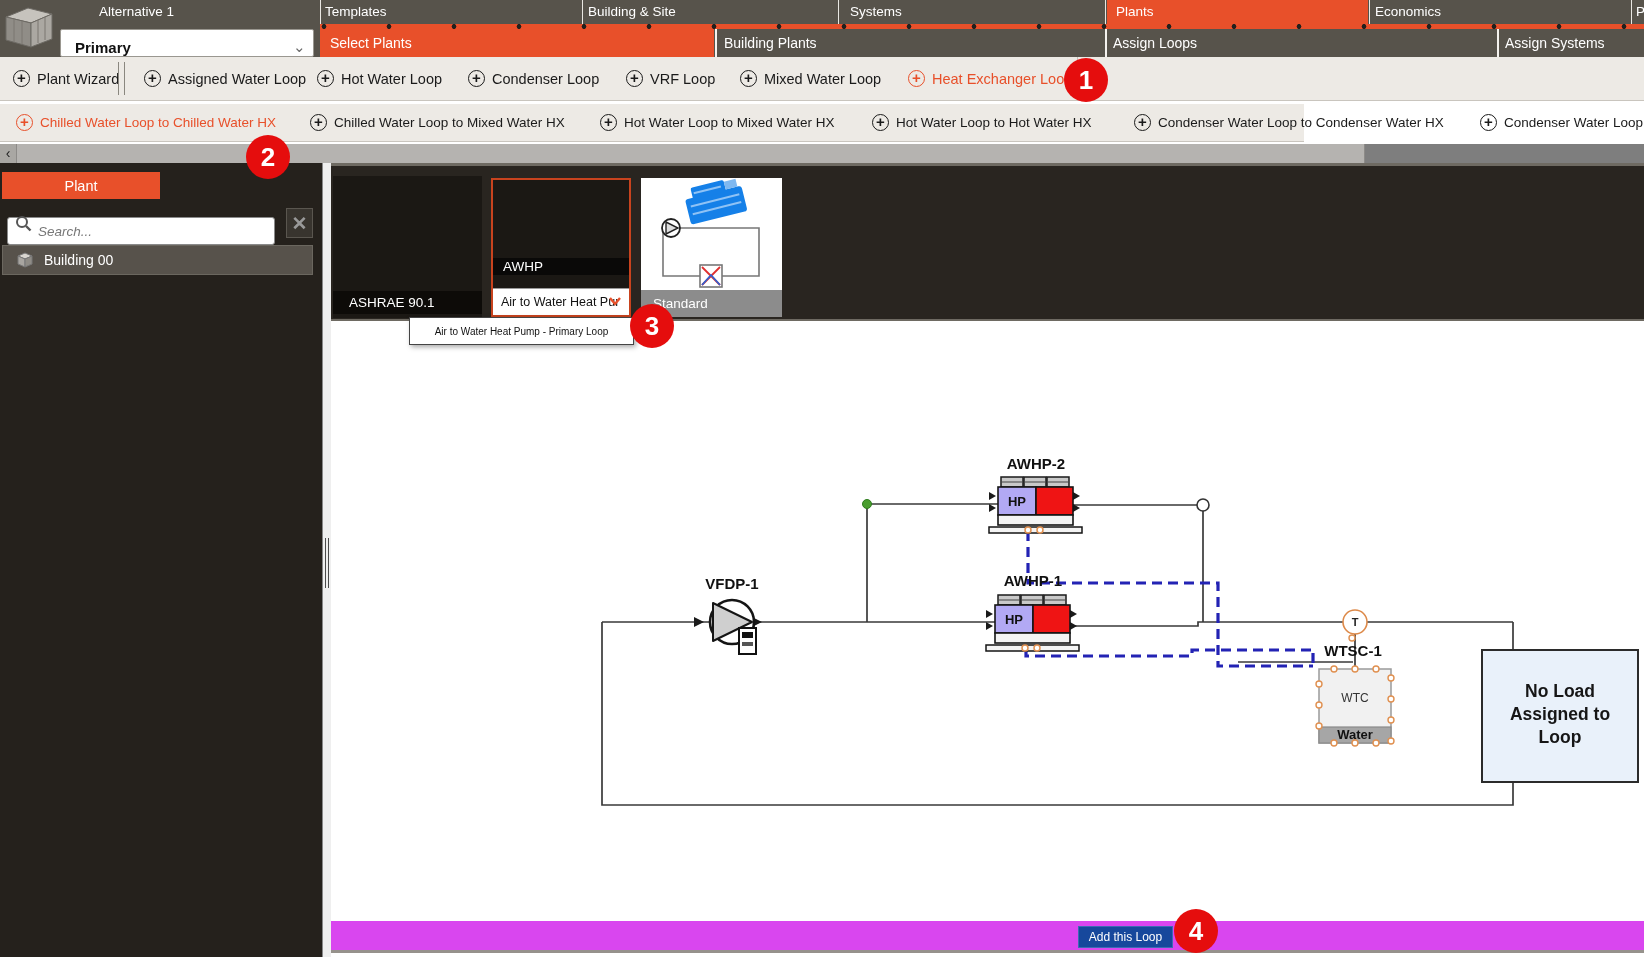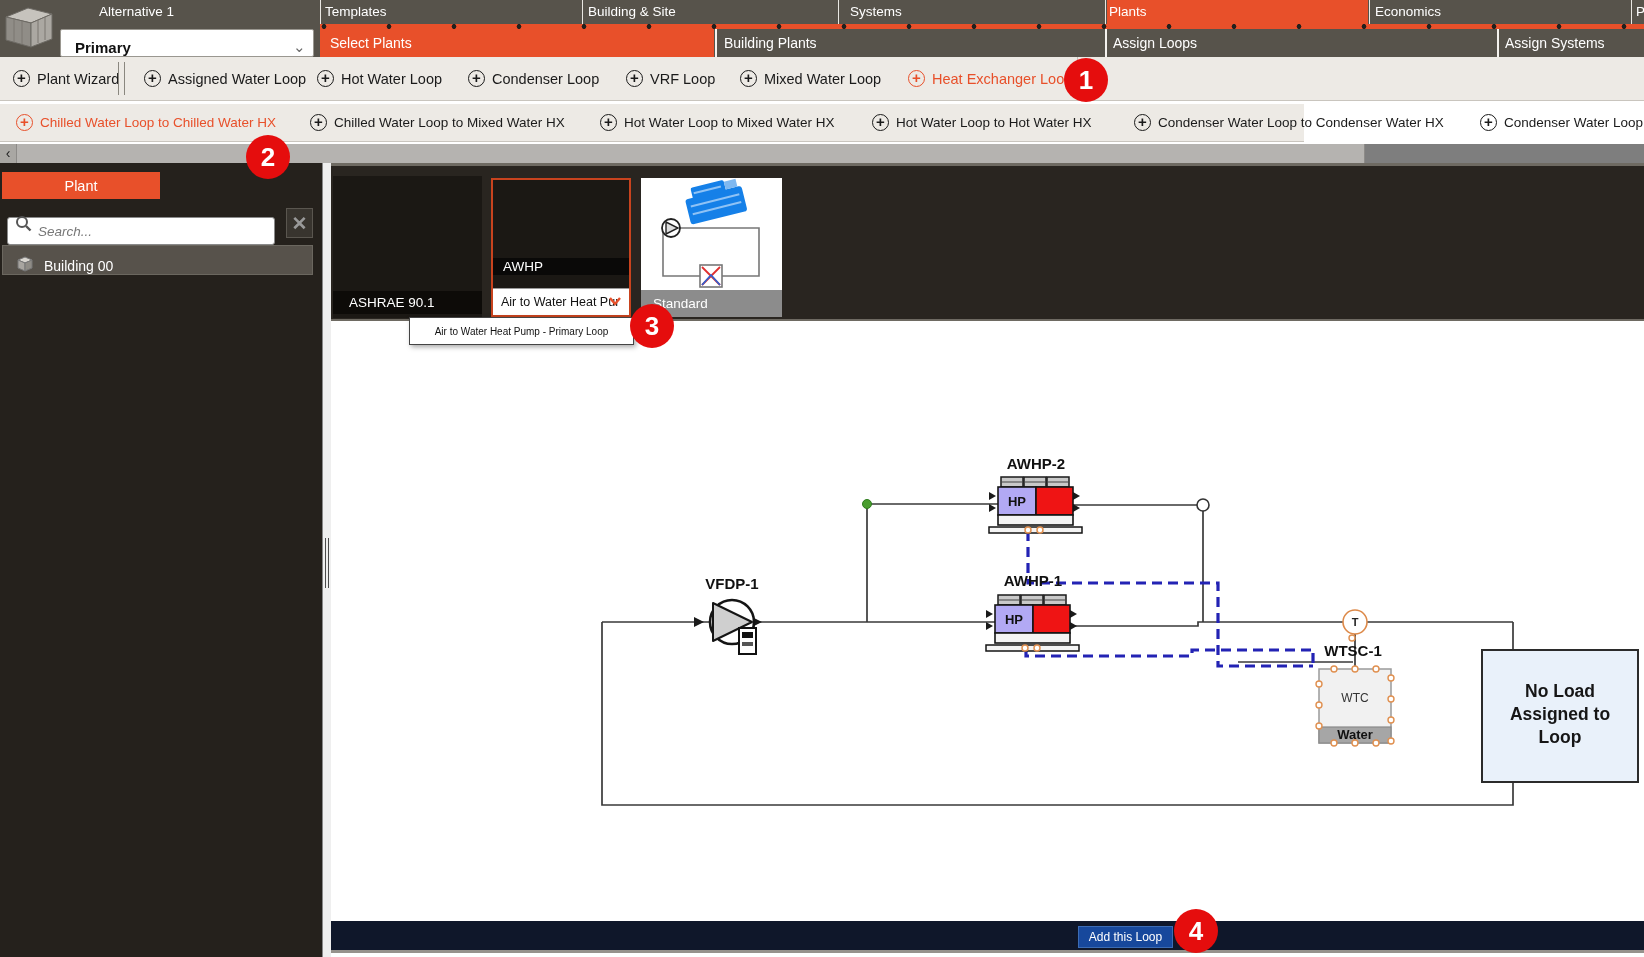--- a/index.html
+++ b/index.html
@@ -2,21 +2,21 @@
 <html><head>
 <meta charset="utf-8">
 <style>
   html,body{margin:0;padding:0;background:#fff;font-family:"Liberation Sans",sans-serif;}
   #app{position:relative;width:1644px;height:957px;overflow:hidden;background:#fff;}
   .abs{position:absolute;}
 
   
   .topbar{position:absolute;left:0;top:0;width:1644px;height:57px;background:#57534B;}
   .tab1{position:absolute;top:0;height:24px;line-height:24px;color:#fff;font-size:13.5px;white-space:nowrap;}
-  .tab1.orange-block{background:#E8502A;padding-left:2px;}
+  .tab1.orange-block{background:#E8502A;padding-left:9px;}
   .vsep1{position:absolute;top:0;height:24px;width:1px;background:#E9E7E2;}
   .ribbon{position:absolute;left:320px;top:24px;width:1324px;height:5px;background:#E8502A;}
   .ribbon .dots{position:absolute;inset:0;background-image:radial-gradient(circle at 4px 2.5px,#22201d 2.1px,rgba(0,0,0,0) 2.7px);background-size:65px 5px;background-repeat:repeat-x;}
   .step{position:absolute;top:29px;height:28px;line-height:28px;color:#fff;font-size:14px;white-space:nowrap;}
   .step.orange-block{background:#E8502A;padding-left:10px;}
   .vsep2{position:absolute;top:29px;height:28px;width:2px;background:#F4F2EE;}
   .scenario{position:absolute;left:60px;top:29px;width:252px;height:26px;background:#fff;border:1px solid #9A9790;border-radius:2px;display:flex;align-items:flex-end;}
   .scenario .val{font-weight:bold;font-size:15px;color:#111;padding-left:14px;flex:1;}
   .scenario .chev{width:20px;color:#666;font-size:15px;}
   .chev::before{content:"\2304";display:block;margin-top:-8px;}
@@ -41,21 +41,21 @@
 
   
   .sidebar{position:absolute;left:0;top:163px;width:322px;height:794px;background:#25211C;}
   .side-tab{position:absolute;left:2px;top:9px;width:158px;height:27px;background:#E8502A;color:#fff;font-size:14.5px;display:flex;align-items:center;justify-content:center;}
   .search-box{position:absolute;left:7px;top:46px;width:268px;height:28px;}
   .search-box input{width:100%;height:100%;box-sizing:border-box;border:1px solid #8a8a8a;border-radius:3px;padding:0 6px 0 30px;font-size:13.5px;font-family:"Liberation Sans",sans-serif;color:#333;margin-top:8px;}
   .search-box input::placeholder{font-style:italic;color:#777;}
   .search-mag{position:absolute;left:8px;top:6px;width:17px;height:17px;}
   .clear-btn{position:absolute;left:286px;top:45px;width:27px;height:30px;background:#38342E;border:1px solid #5a564f;box-sizing:border-box;color:#999;display:flex;align-items:center;justify-content:center;font-size:19px;font-weight:bold;}
   .clear-btn::before{content:"\2715";}
-  .tree-row{position:absolute;left:2px;top:82px;width:311px;height:30px;background:#57524B;border:1px solid #6B675F;box-sizing:border-box;color:#fff;font-size:14px;display:flex;align-items:flex-end;gap:9px;padding-left:12px;}
+  .tree-row{position:absolute;left:2px;top:82px;width:311px;height:30px;background:#57524B;border:1px solid #6B675F;box-sizing:border-box;color:#fff;font-size:14px;display:flex;align-items:center;gap:9px;padding-left:12px;}
 
   
   .splitter{position:absolute;left:322px;top:163px;width:9px;height:794px;background:#EFEFEF;border-left:1px solid #888;box-sizing:border-box;}
   .splitter .h1,.splitter .h2{position:absolute;top:375px;width:1px;height:50px;background:#4a4a4a;}
   .splitter .h1{left:2px;} .splitter .h2{left:5px;}
 
   
   .strip{position:absolute;left:331px;top:163px;width:1313px;height:158px;background:#292520;border-top:3px solid #6E6A62;border-bottom:2px solid #6E6A62;box-sizing:border-box;}
   .tile{position:absolute;box-sizing:border-box;}
   .tile .lbl{position:absolute;left:0;right:0;color:#fff;font-size:13.5px;display:flex;align-items:center;}
@@ -64,21 +64,21 @@
   .tooltip{position:absolute;left:409px;top:317px;width:223px;height:26px;background:#fff;border:1px solid #444;box-shadow:2px 2px 5px rgba(0,0,0,.35);font-size:10px;color:#111;display:flex;align-items:center;justify-content:center;z-index:40;white-space:nowrap;}
 
   
   .diagram{position:absolute;left:331px;top:321px;background:#fff;}
   .dl{font:bold 15px "Liberation Sans",sans-serif;fill:#111;}
   .dm{font:bold 13px "Liberation Sans",sans-serif;fill:#111;}
   .dw{font:12px "Liberation Sans",sans-serif;fill:#333;}
   .dnl{font:bold 17.5px "Liberation Sans",sans-serif;fill:#161616;}
 
   
-  .footbar{position:absolute;left:331px;top:921px;width:1313px;height:29px;background:#0f172a;}
+  .footbar{position:absolute;left:331px;top:921px;width:1313px;height:29px;background:#d946ef;}
   .add-btn{position:absolute;left:747px;top:5px;width:95px;height:22px;background:#17489C;border:1px solid #3C6CB4;box-sizing:border-box;color:#fff;font-size:12px;display:flex;align-items:center;justify-content:center;}
   .footline{position:absolute;left:331px;top:950px;width:1313px;height:3px;background:#96928C;}
 
   
   .badge{position:absolute;width:44px;height:44px;border-radius:50%;background:#E50D0D;color:#fff;font-size:26px;font-weight:bold;display:flex;align-items:center;justify-content:center;z-index:60;}
 </style>
 </head>
 <body>
 
 <div id="app">

